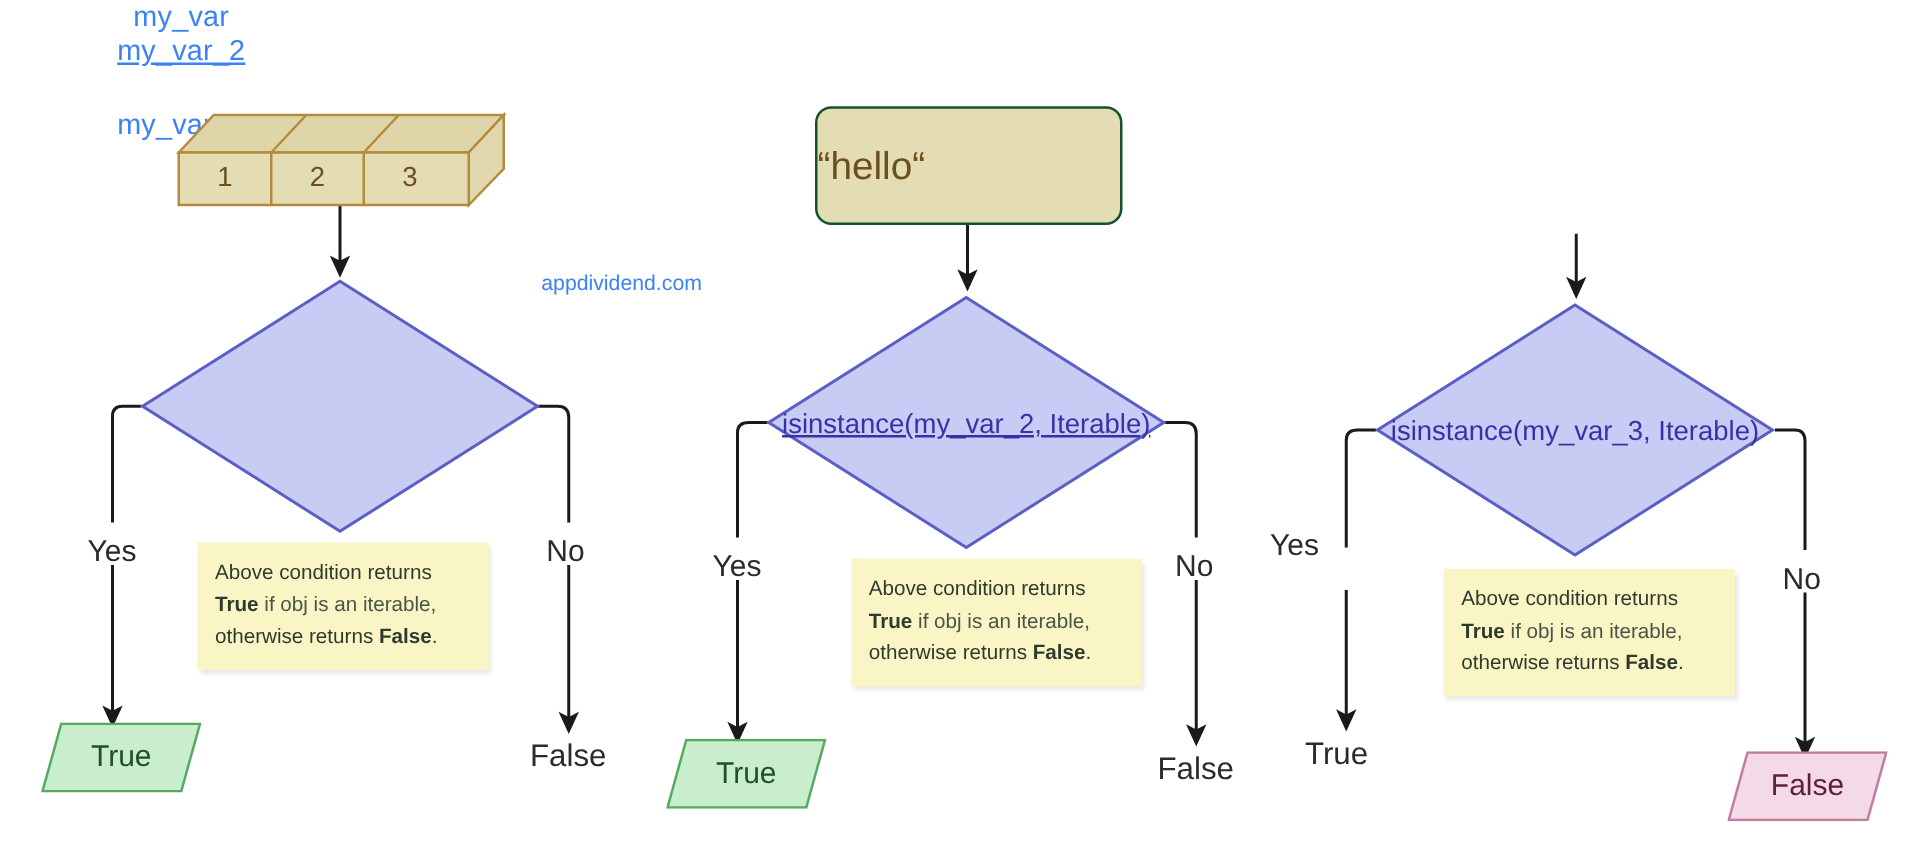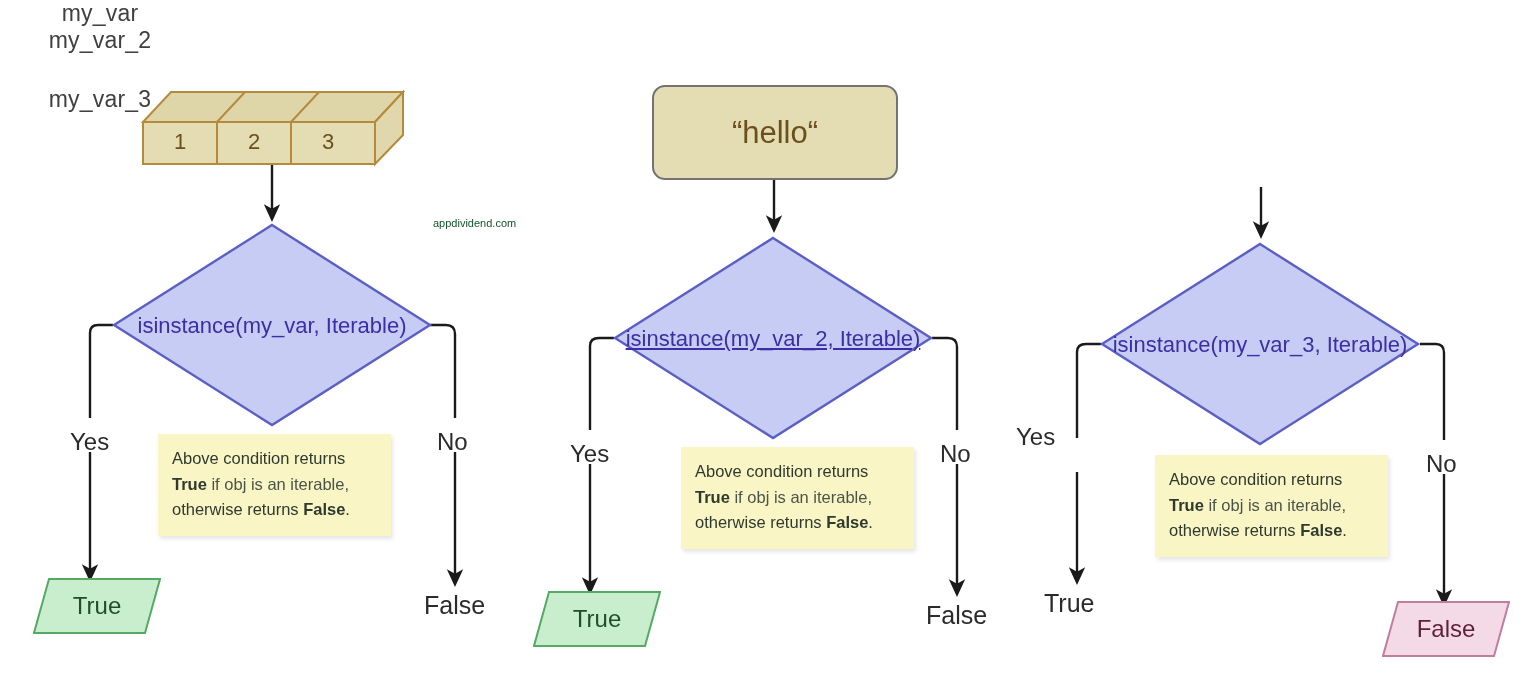--- a/index.html
+++ b/index.html
@@ -14,46 +14,47 @@
     position: relative;
     width: 1536px;
     height: 693px;
     background: #ffffff;
     overflow: hidden;
   }
 
   
   .var-caption {
     font-size: 23px;
-    color: #404040;
+    color: #3b82f6;
     text-align: center;
     white-space: nowrap;
     letter-spacing: 0.2px;
+    padding-left: 45px;
   }
 
   
   .listbox-wrap { position: absolute; }
   .listbox-wrap svg { display: block; }
   .cell-num {
     position: absolute;
     font-size: 22px;
     color: #6b4f1d;
     text-align: center;
     width: 40px;
   }
 
   
   .value-box {
     position: absolute;
     background: #e4dcb2;
-    border: 2px solid #737373;
+    border: 2px solid #14532d;
     border-radius: 13px;
     display: flex;
     align-items: center;
-    justify-content: center;
+    justify-content: flex-start;
     color: #6b4f1d;
     font-size: 31px;
     box-sizing: border-box;
   }
 
   
   .diamond-wrap { position: absolute; }
   .diamond-wrap svg { display: block; overflow: visible; }
   .diamond-label {
     position: absolute;
@@ -116,22 +117,22 @@
   .plain-terminal {
     position: absolute;
     font-size: 25px;
     color: #2b2b2b;
     white-space: nowrap;
   }
 
   
   .watermark {
     position: absolute;
-    font-size: 11px;
-    color: #14532d;
+    font-size: 17px;
+    color: #3b82f6;
     white-space: nowrap;
   }
 </style>
 </head>
 <body>
 
 <div id="canvas">
 
   <svg id="lines" viewBox="0 0 1536 693" xmlns="http://www.w3.org/2000/svg">
     <defs>
@@ -184,42 +185,41 @@
     </svg>
     <div class="cell-num" style="left:21px; top:129px; position:absolute; top:41px;">1</div>
     <div class="cell-num" style="left:95px; top:41px;">2</div>
     <div class="cell-num" style="left:169px; top:41px;">3</div>
   </div>
 
   <div class="diamond-wrap" style="left:113px; top:224px;">
     <svg width="318" height="202" viewBox="0 0 318 202" xmlns="http://www.w3.org/2000/svg">
       <polygon points="159,1 317,101 159,201 1,101" fill="#c6ccf4" stroke="#5b5ec4" stroke-width="2.4"></polygon>
     </svg>
-    <div class="diamond-label" style="top:91px;">isinstance(my_var, Iterable)</div>
   </div>
 
   <div class="branch-label" style="left:70px; top:428px;">Yes</div>
   <div class="branch-label" style="left:437px; top:428px;">No</div>
 
   <div class="note-box" style="left:158px; top:434px; width:233px;">
     <div>Above condition  returns</div>
     <div><b>True</b><span class="dim"> if obj is an iterable,</span></div>
     <div><span>otherwise returns </span><b>False</b><span>.</span></div>
   </div>
 
   <div class="para-wrap" style="left:33px; top:578px;">
     <svg width="128" height="56" viewBox="0 0 128 56" xmlns="http://www.w3.org/2000/svg">
       <polygon points="16,1 127,1 112,55 1,55" fill="#c9eece" stroke="#56a963" stroke-width="2"></polygon>
     </svg>
     <div class="para-text green">True</div>
   </div>
 
   <div class="plain-terminal" style="left:424px; top:591px;">False</div>
 
-  <div class="var-caption" style="left:674px; top:50px; width:200px;">my_var_2</div>
+  <div class="var-caption" style="left:674px; top:50px; width:200px;text-decoration:underline;">my_var_2</div>
 
   <div class="value-box" style="left:652px; top:85px; width:246px; height:95px;">
     <span>“hello“</span>
   </div>
 
   <div class="diamond-wrap" style="left:614px; top:237px;">
     <svg width="318" height="202" viewBox="0 0 318 202" xmlns="http://www.w3.org/2000/svg">
       <polygon points="159,1 317,101 159,201 1,101" fill="#c6ccf4" stroke="#5b5ec4" stroke-width="2.4"></polygon>
     </svg>
     <div class="diamond-label" style="top:91px;text-decoration:underline;">isinstance(my_var_2, Iterable)</div>

